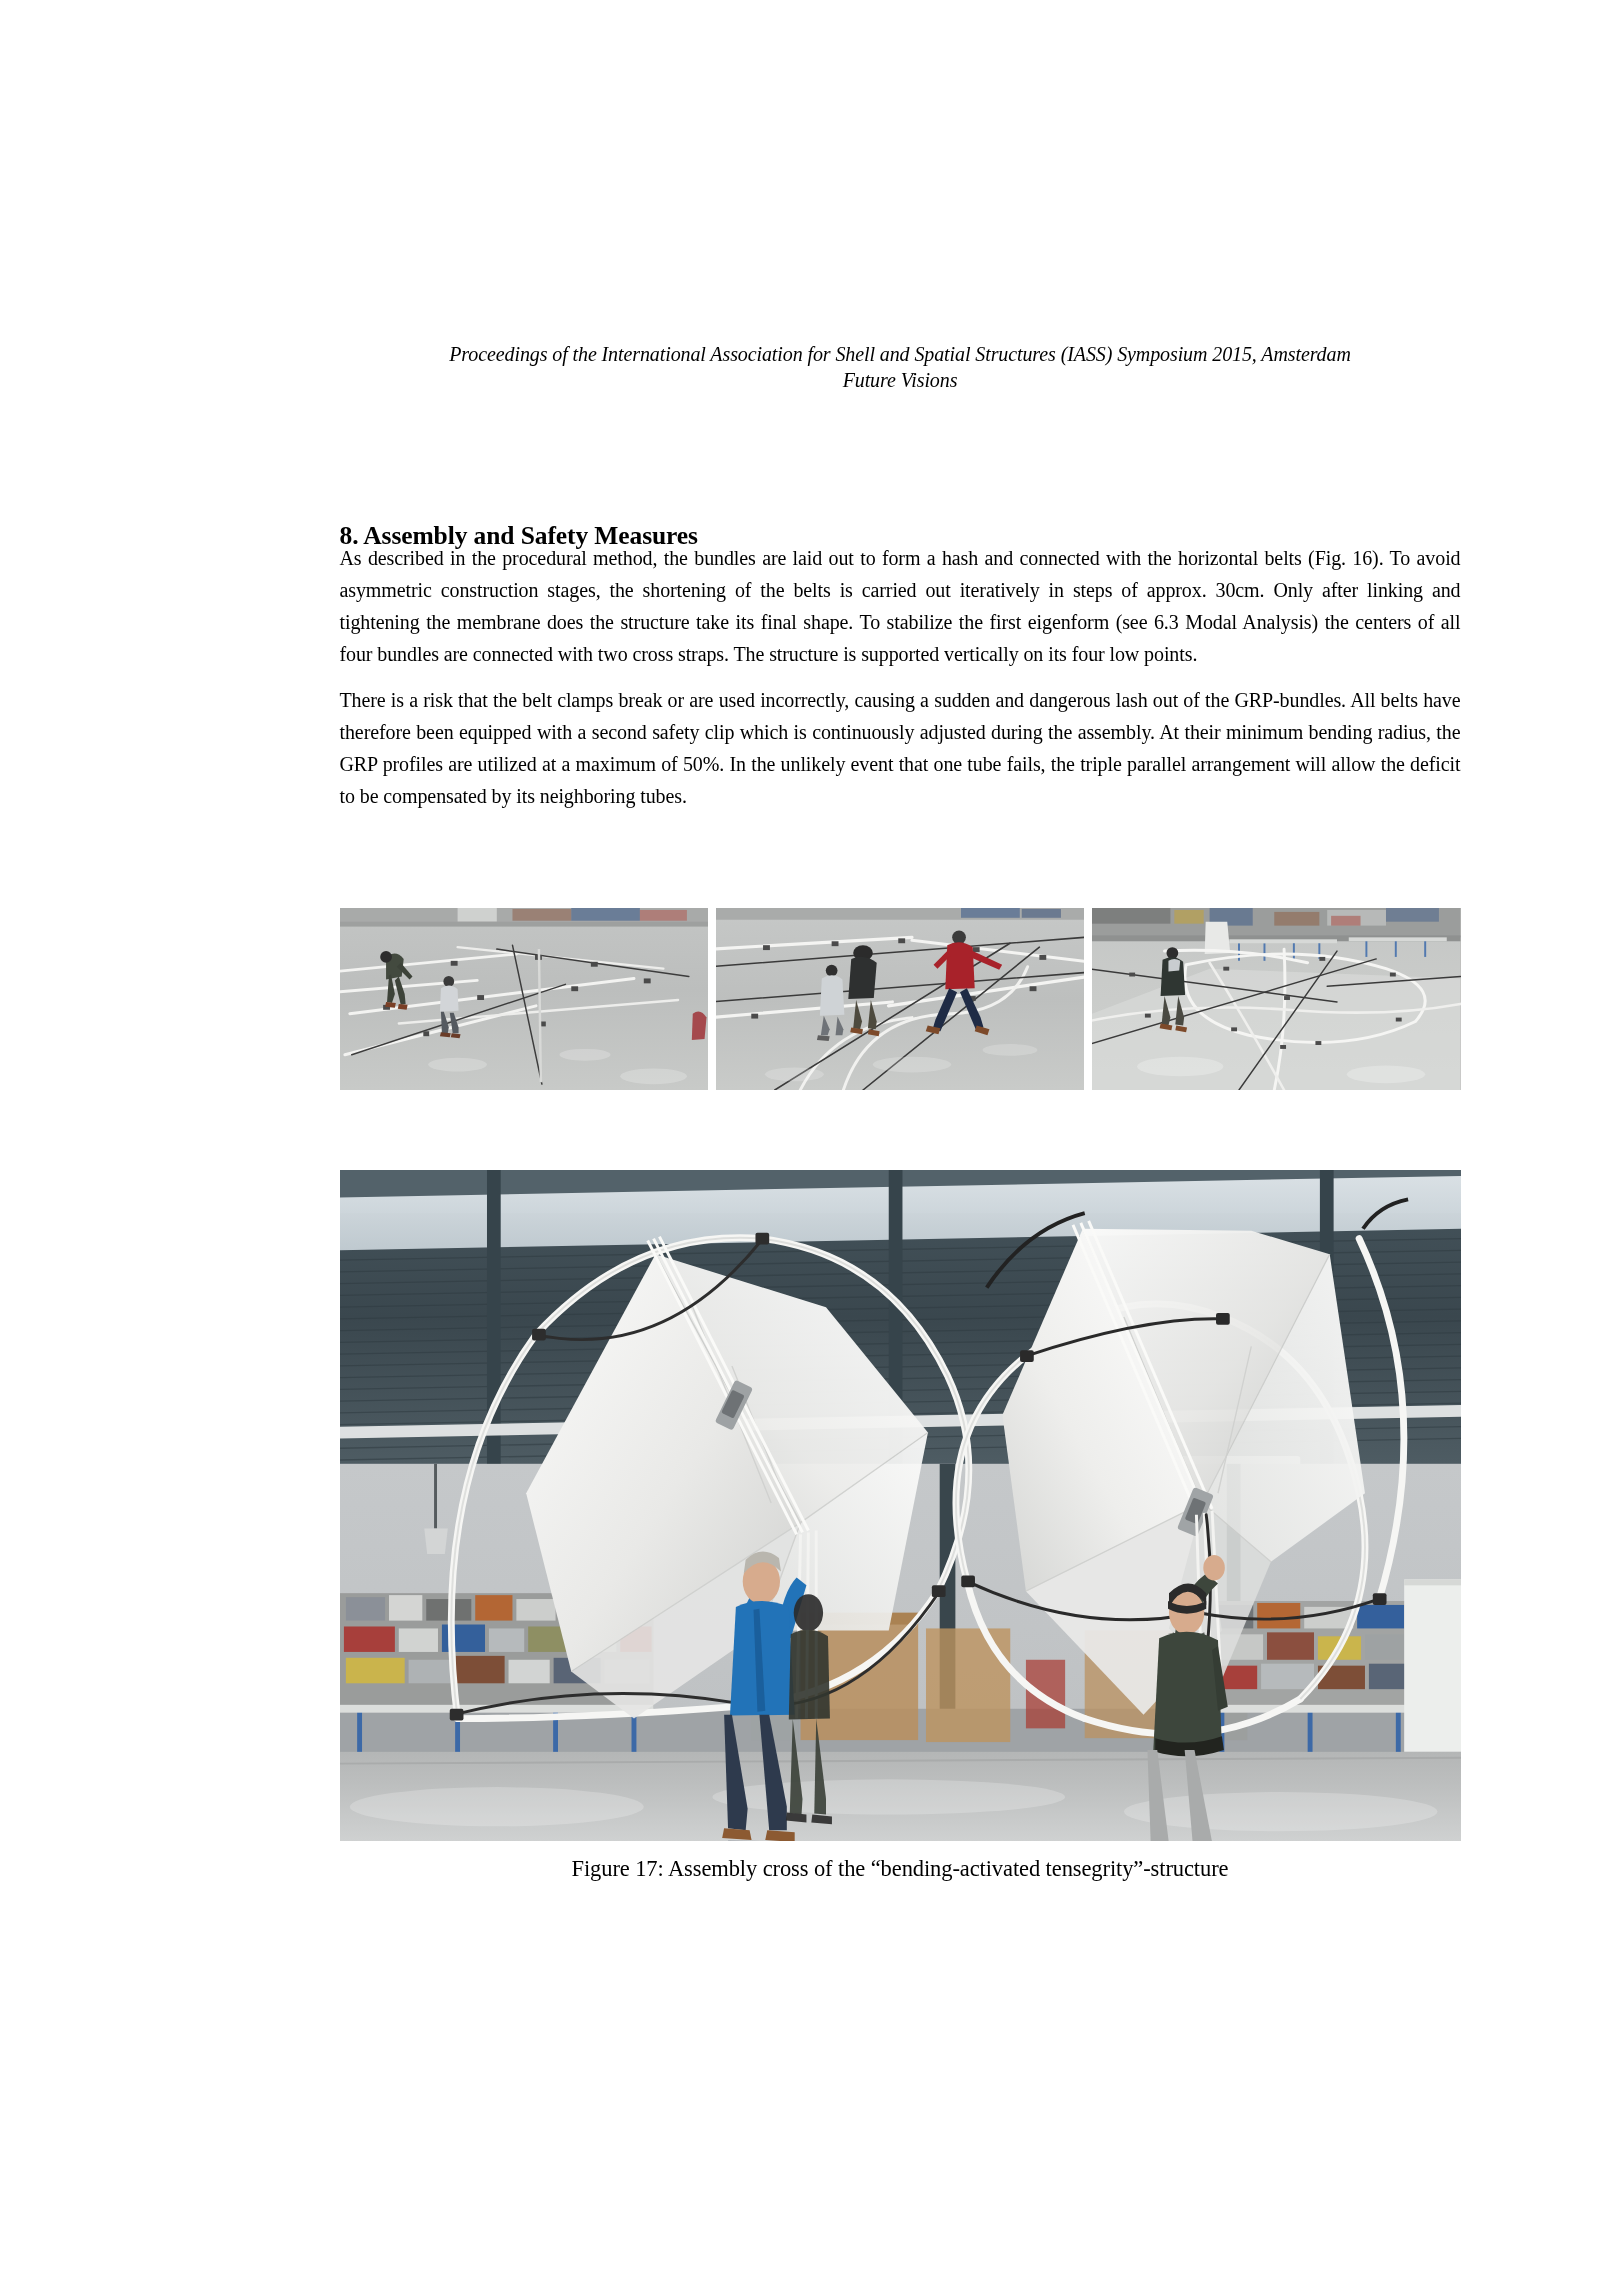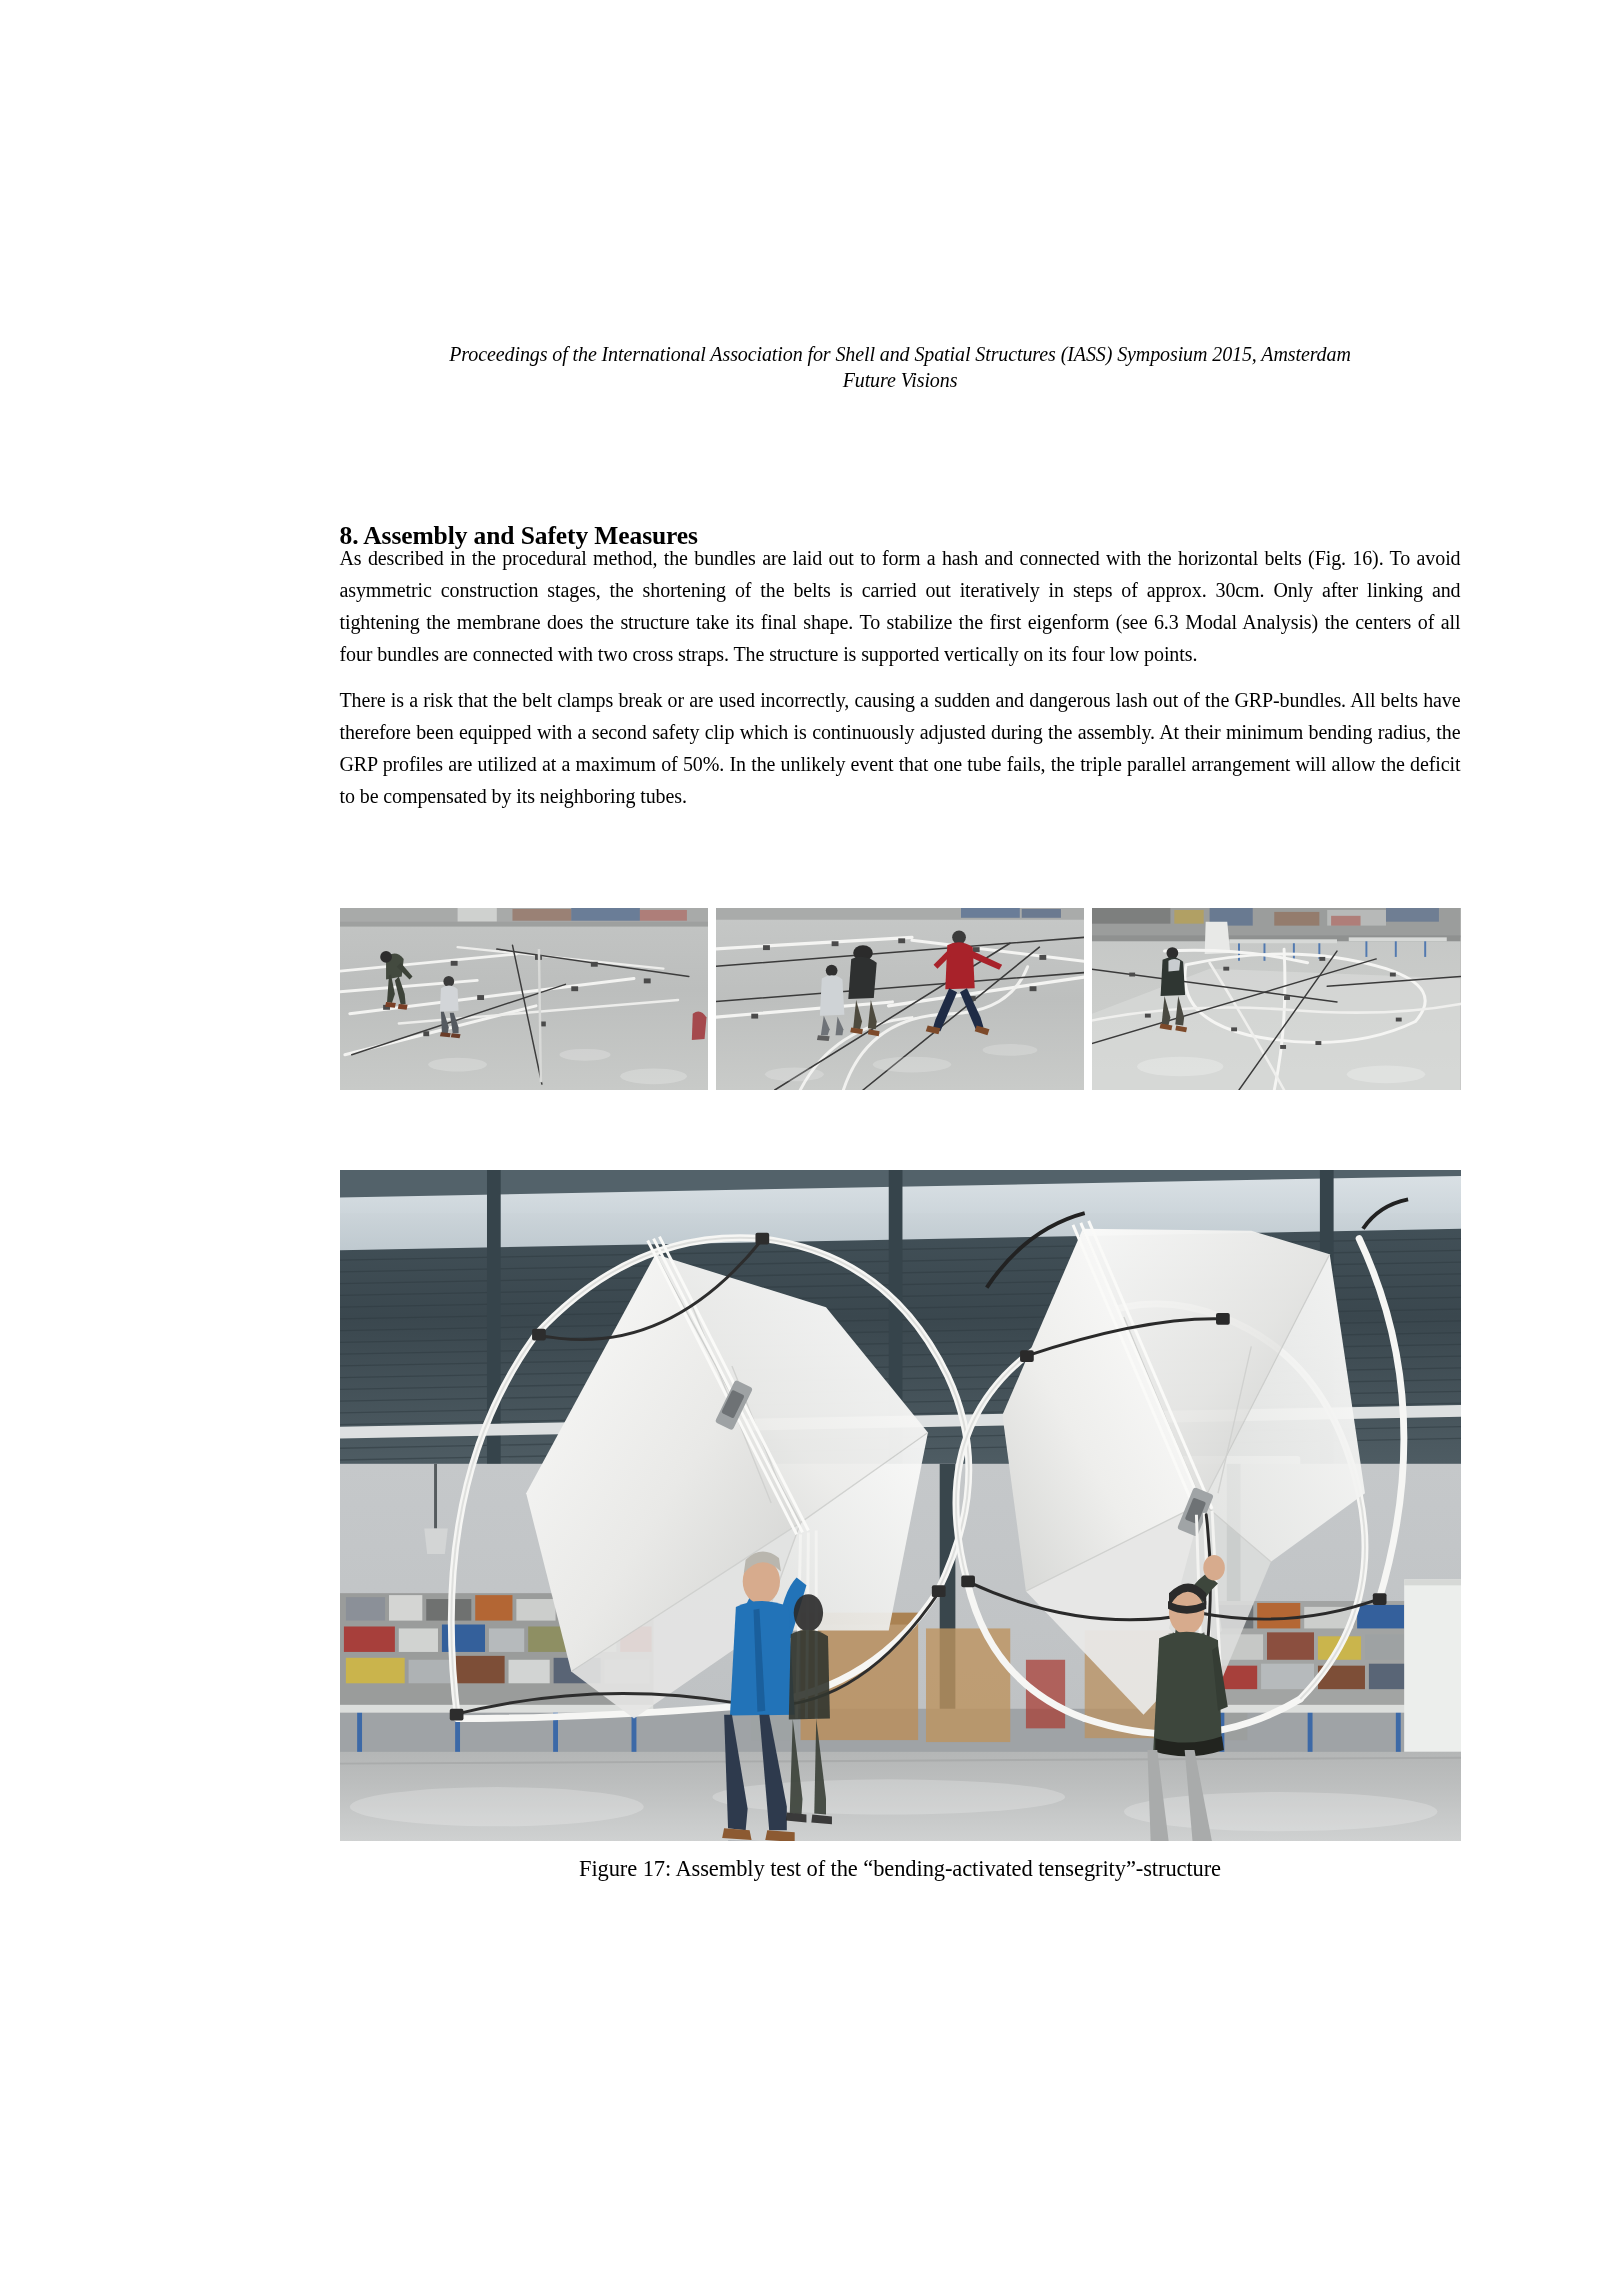--- a/index.html
+++ b/index.html
@@ -726,18 +726,18 @@
               <path d="M872 706 l30 2 0 10 -32 -2 z" fill="#3a3a38"></path>
             </g>
 
             <g opacity="0.18">
               <path d="M396 684 l64 2 -6 26 -54 -2 z" fill="#2e3a4d"></path>
               <path d="M826 714 l72 2 -8 22 -60 -2 z" fill="#3d463c"></path>
             </g>
           </svg>
         </div>
       </div>
-      <div class="caption">Figure 17: Assembly test of the “bending-activated tensegrity”-structure</div>
+      <div class="caption">Figure 17: Assembly cross of the “bending-activated tensegrity”-structure</div>
     </div>
 
   </div>
 </div>
 
 
 </body></html>

